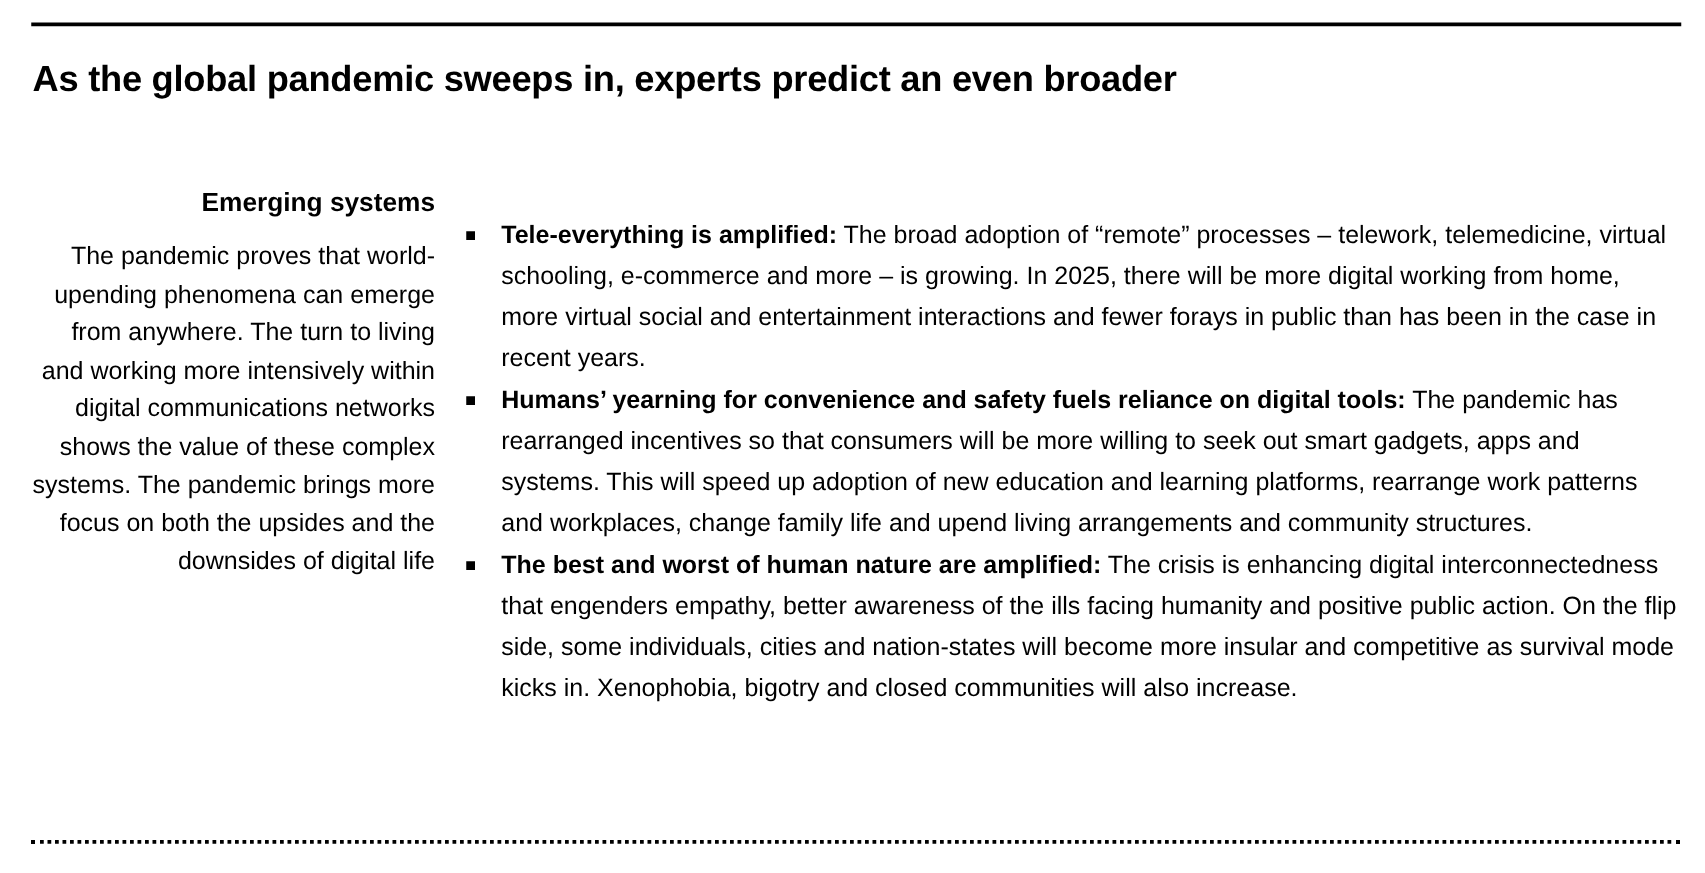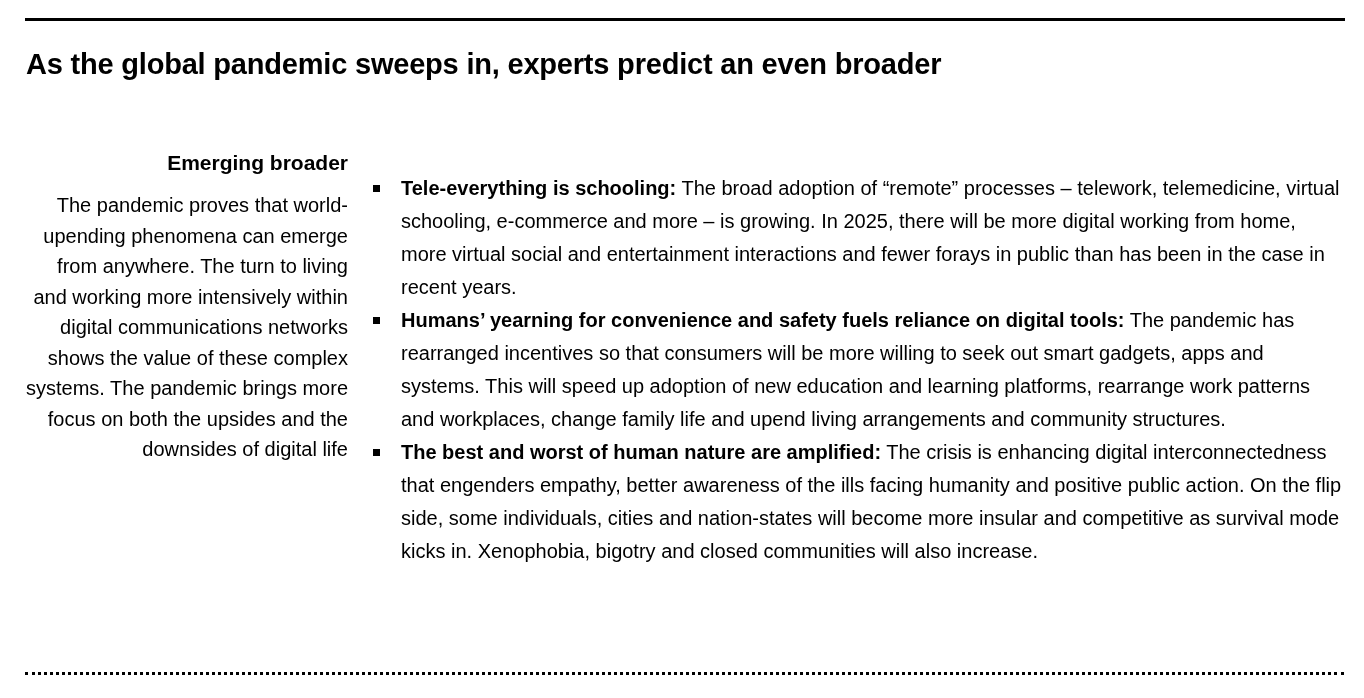--- a/index.html
+++ b/index.html
@@ -114,29 +114,29 @@
 
 <div class="top-rule"></div>
 
 <div class="title">
   <span class="tline">As the global pandemic sweeps in, experts predict an even broader</span>
 </div>
 
 <div class="body-area">
 
   <div class="col-left">
-    <div class="col-head">Emerging broader</div>
+    <div class="col-head">Emerging systems</div>
     <div class="col-text">The pandemic proves that world-upending phenomena can emerge from anywhere. The turn to living and working more intensively within digital communications networks shows the value of these complex systems. The pandemic brings more focus on both the upsides and the downsides of digital life</div>
   </div>
 
   <div class="col-right">
     <ul class="bullets">
       <li>
         <span class="sq"></span>
-        <span class="lead">Tele-everything is schooling:</span><span class="rest"> The broad adoption of “remote” processes – telework, telemedicine, virtual schooling, e-commerce and more – is growing. In 2025, there will be more digital working from home, more virtual social and entertainment interactions and fewer forays in public than has been in the case in recent years.</span>
+        <span class="lead">Tele-everything is amplified:</span><span class="rest"> The broad adoption of “remote” processes – telework, telemedicine, virtual schooling, e-commerce and more – is growing. In 2025, there will be more digital working from home, more virtual social and entertainment interactions and fewer forays in public than has been in the case in recent years.</span>
       </li>
       <li>
         <span class="sq"></span>
         <span class="lead">Humans’ yearning for convenience and safety fuels reliance on digital tools:</span><span class="rest"> The pandemic has rearranged incentives so that consumers will be more willing to seek out smart gadgets, apps and systems. This will speed up adoption of new education and learning platforms, rearrange work patterns and workplaces, change family life and upend living arrangements and community structures.</span>
       </li>
       <li>
         <span class="sq"></span>
         <span class="lead">The best and worst of human nature are amplified:</span><span class="rest"> The crisis is enhancing digital interconnectedness that engenders empathy, better awareness of the ills facing humanity and positive public action. On the flip side, some individuals, cities and nation-states will become more insular and competitive as survival mode kicks in. Xenophobia, bigotry and closed communities will also increase.</span>
       </li>
     </ul>

